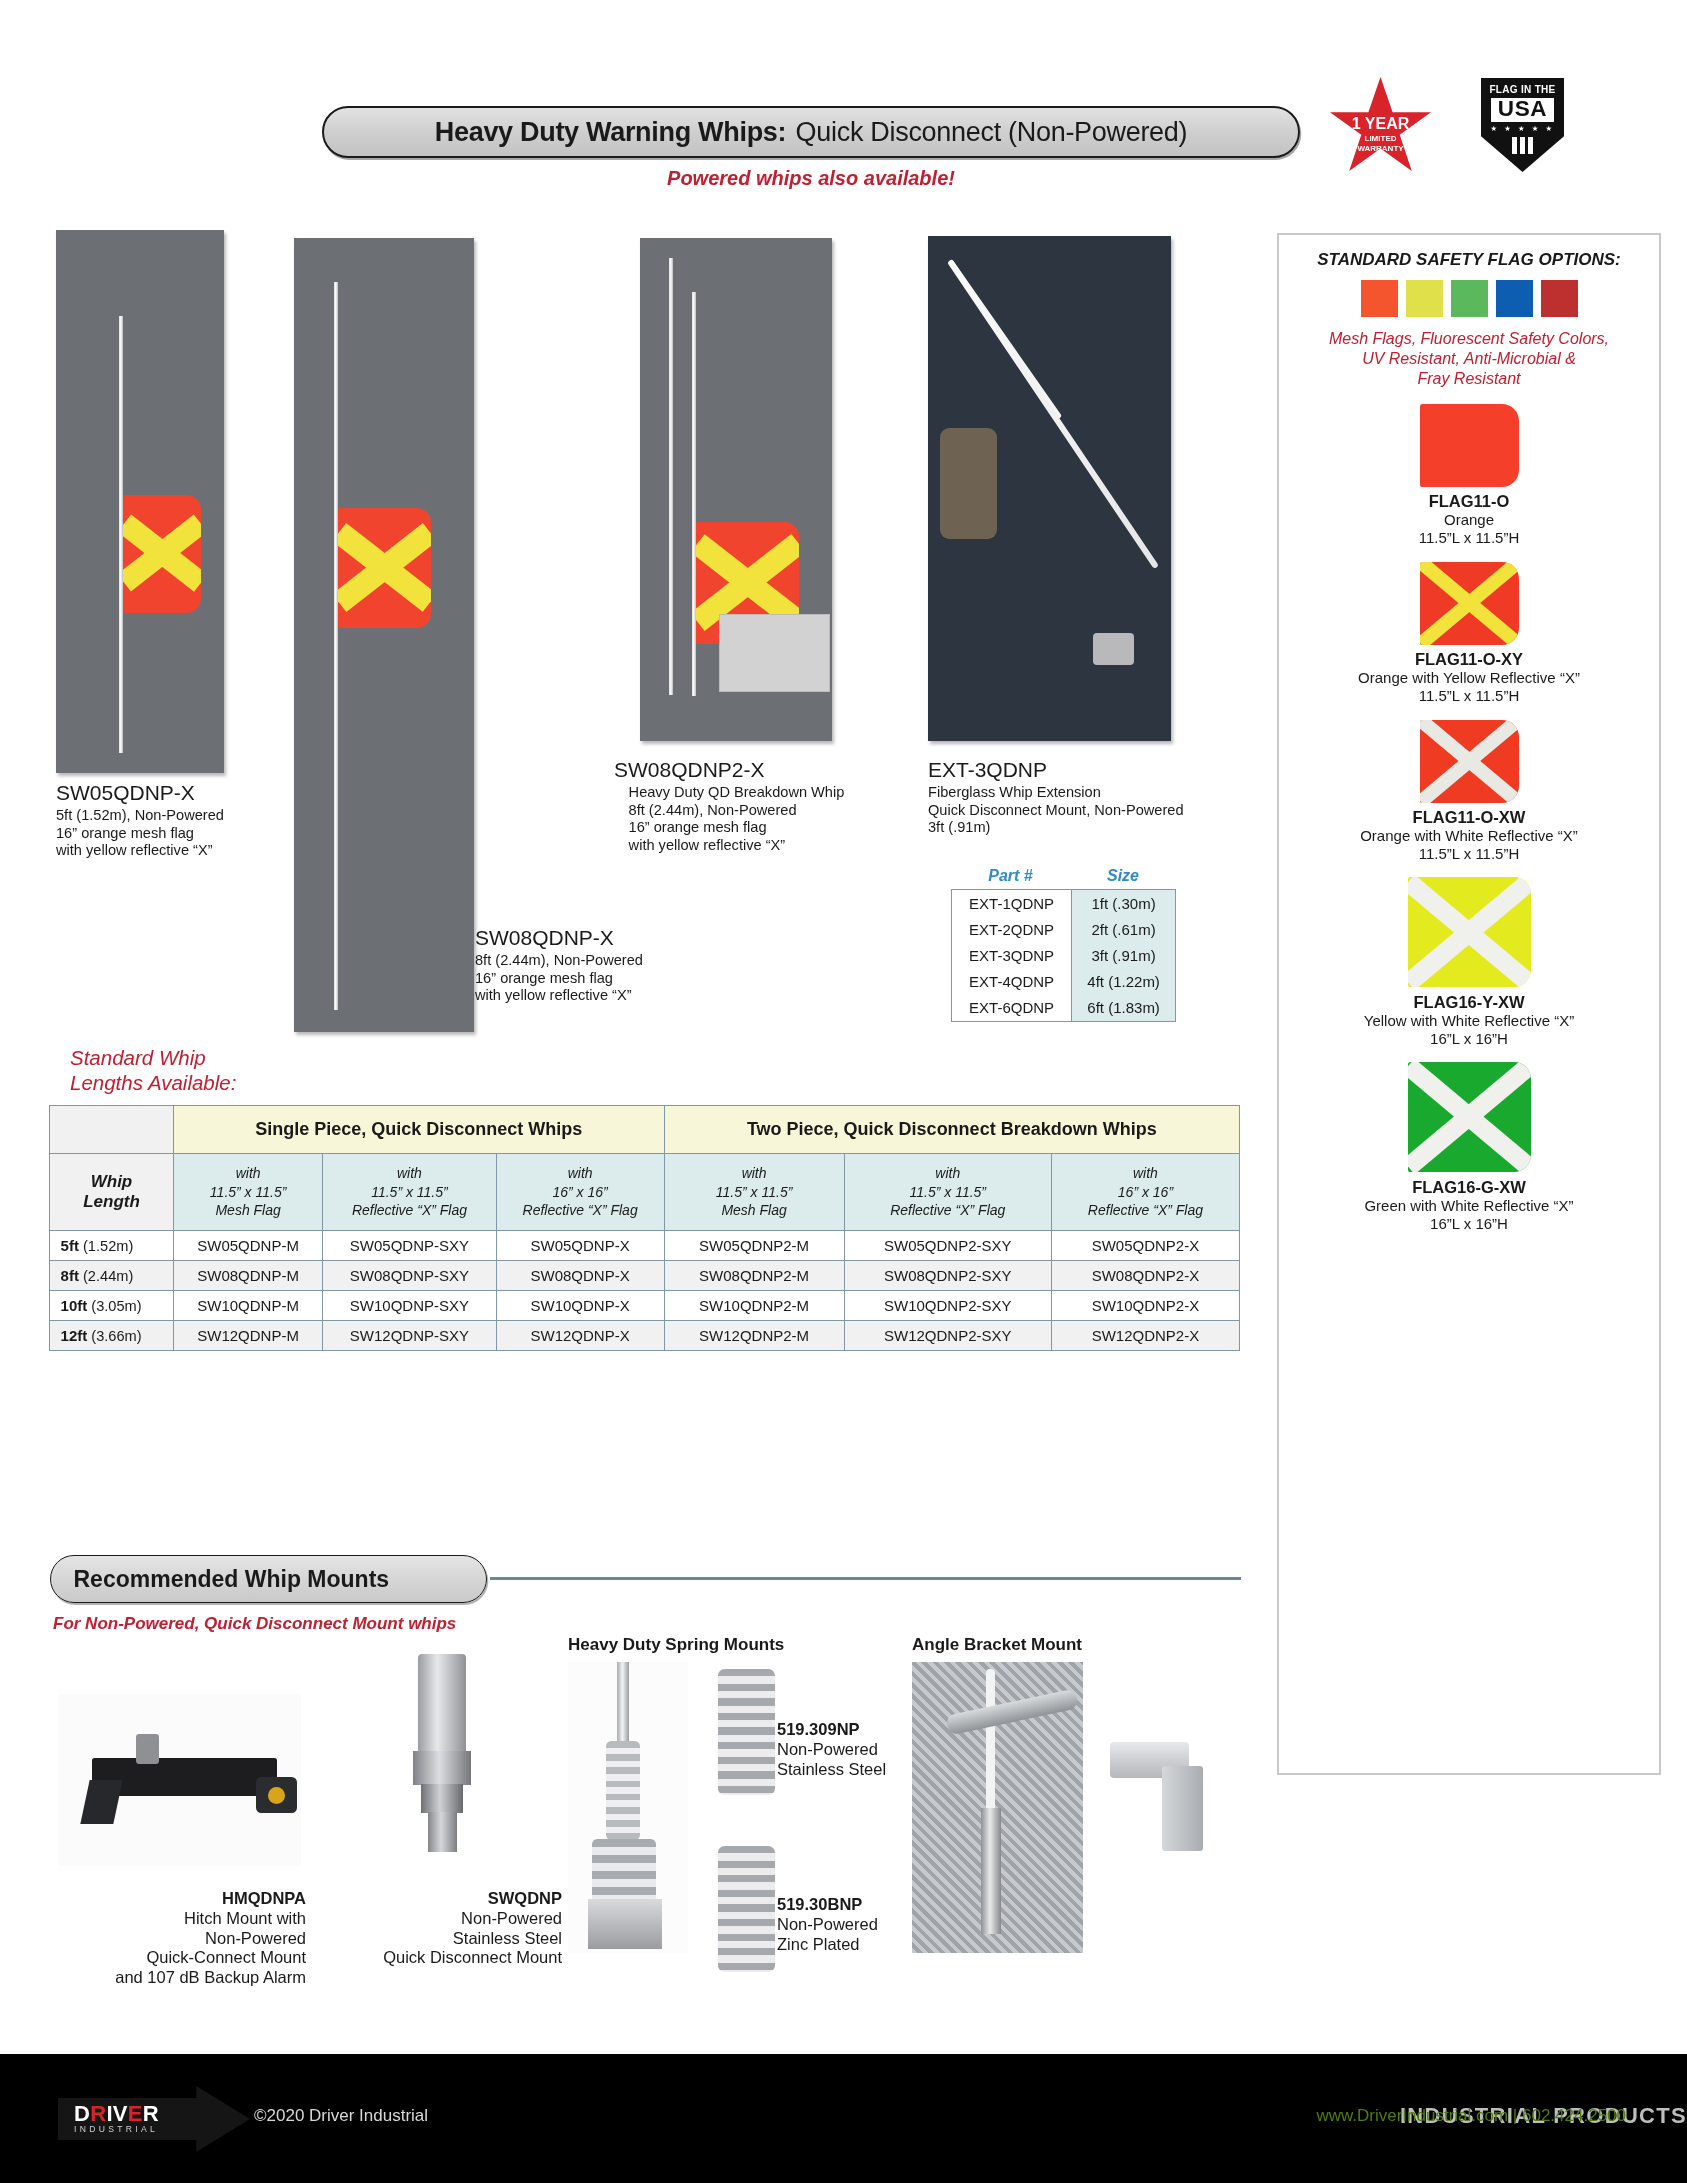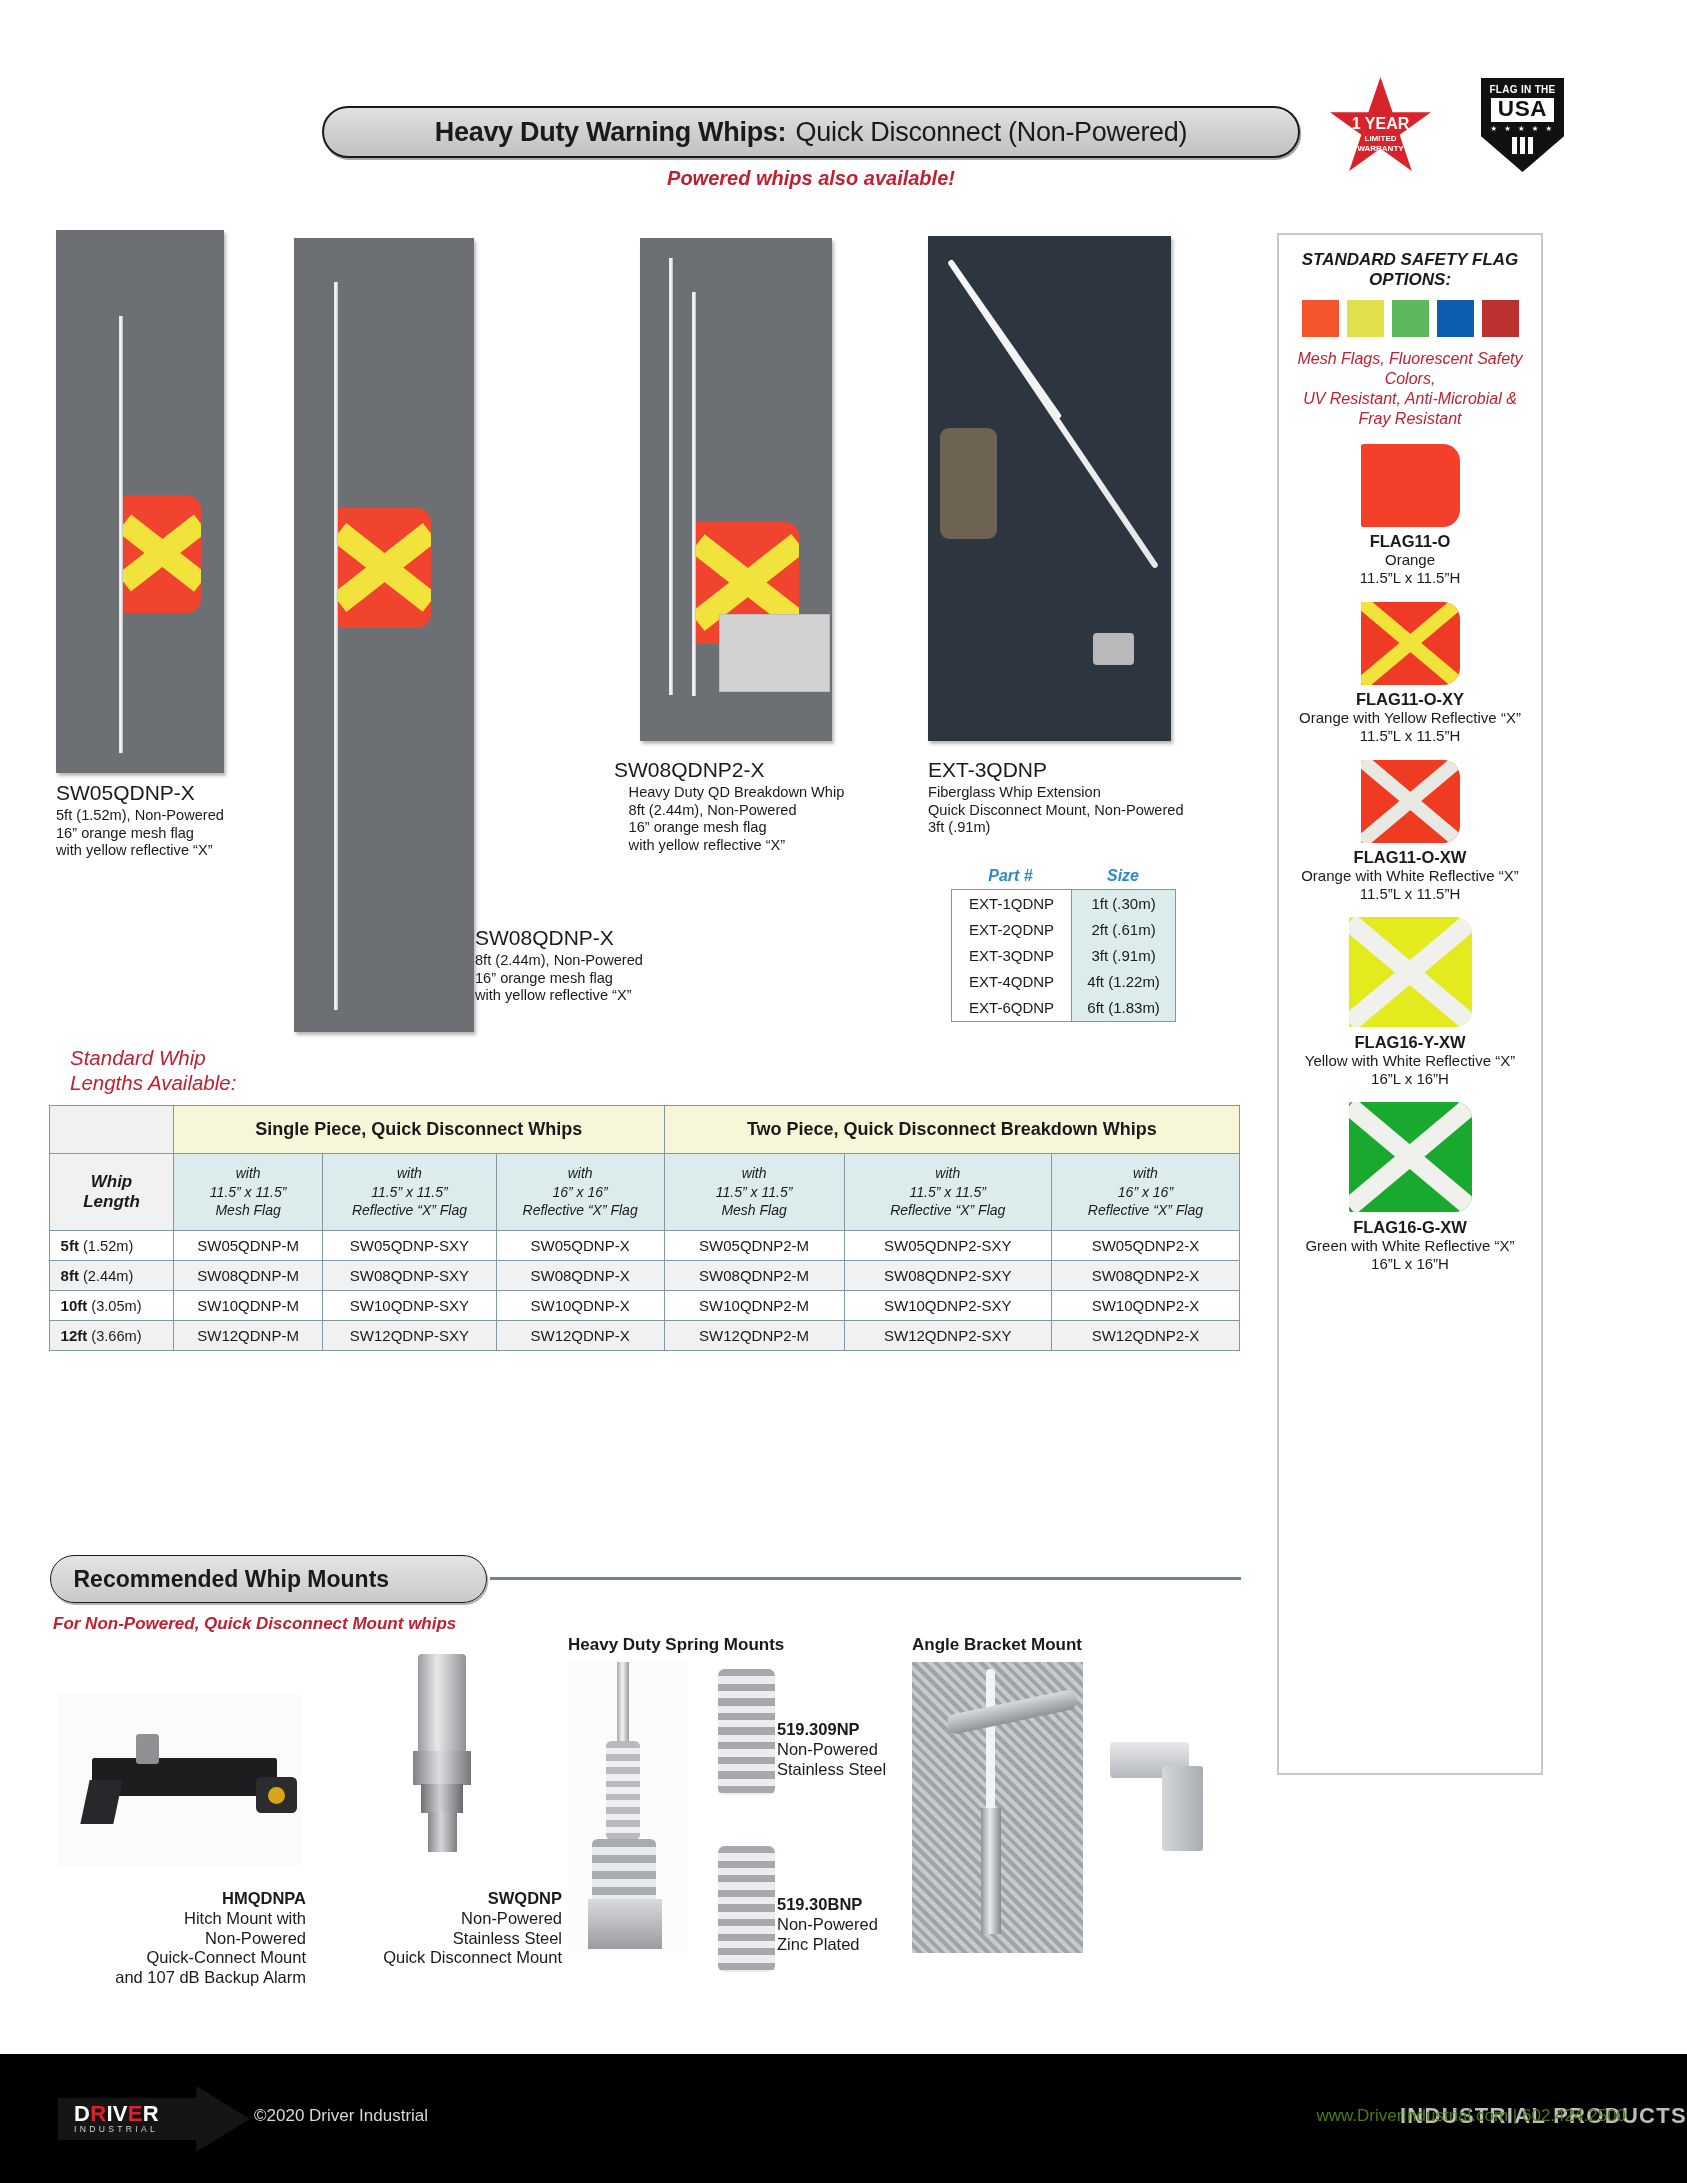--- a/index.html
+++ b/index.html
@@ -124,21 +124,21 @@
     font-style:italic; font-weight:bold; font-size:17px;
   }
   .mnt-title { position:absolute; font-weight:bold; font-size:17px; }
   .mnt-cap { position:absolute; text-align:right; font-size:16.5px; line-height:1.2; }
   .mnt-cap .pn { font-weight:bold; }
   .mnt-cap-l { position:absolute; text-align:left; font-size:16.5px; line-height:1.2; }
   .mnt-cap-l .pn { font-weight:bold; }
 
   
   .flagpanel {
-    position:absolute; left:1277px; top:233px; width:266px; height:1542px;
+    position:absolute; left:1277px; top:233px; width:384px; height:1542px;
     border:2.6px solid #c9c9c9; background:#fff;
   }
   .fp-title { text-align:center; font-style:italic; font-weight:bold; font-size:17px; margin-top:14.6px; }
   .fp-swatches { display:flex; justify-content:center; gap:8px; margin-top:10.6px; }
   .fp-swatches i { display:block; width:37px; height:37px; }
   .fp-note {
     color:#c0202f; font-style:italic; font-size:16px; text-align:center;
     line-height:1.25; margin-top:12px; padding:0 10.6px;
   }
   .fp-item { margin-top:14.6px; text-align:center; }

